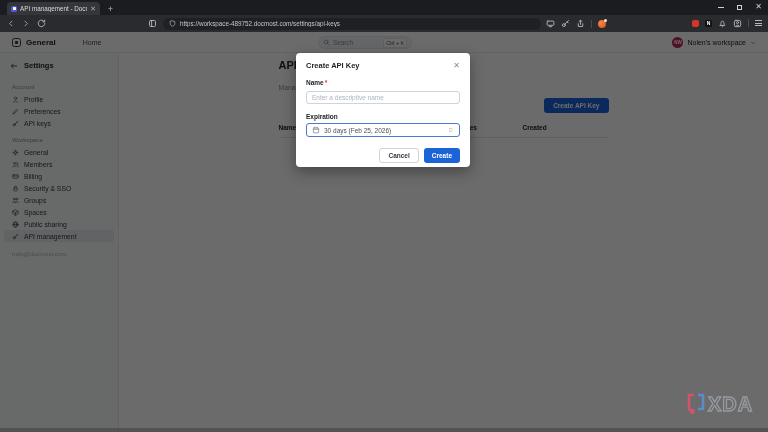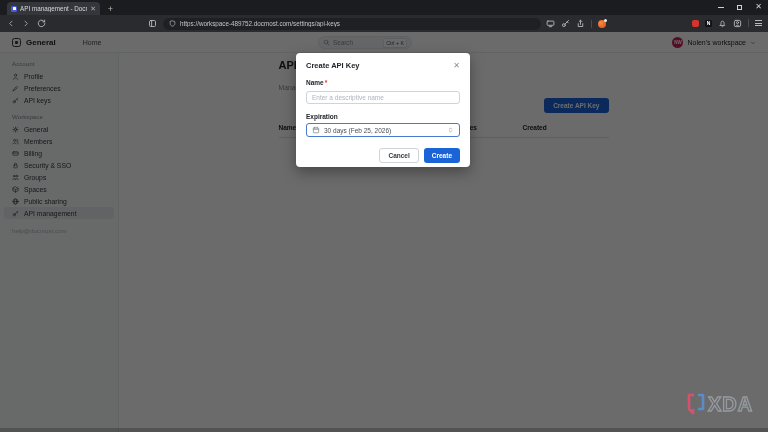--- a/index.html
+++ b/index.html
@@ -207,20 +207,28 @@
       <span class="ws-name">Nolen's workspace</span>
       <span class="chev">
           <svg width="6" height="6" viewBox="0 0 12 12">
             <path d="M3 4.5l3 3 3-3"></path>
           </svg>
         </span>
     </div>
   </div>
 
   <div class="side">
+    <div class="side-back">
+      <span class="back-arrow">
+          <svg width="8" height="8" viewBox="0 0 12 12">
+            <path d="M10 6H2M5 3L2 6l3 3"></path>
+          </svg>
+        </span>
+      <span class="side-back-label">Settings</span>
+    </div>
     <div>
         <div class="side-sec-label">Account</div>
         <div class="side-item">
           <span class="s-ico">
             <svg viewBox="0 0 12 12">
               <circle cx="6" cy="3.8" r="2"></circle>
               <path d="M2.3 10.5c.4-2.8 7-2.8 7.4 0"></path>
             </svg>
           </span>
           <span>Profile</span>

